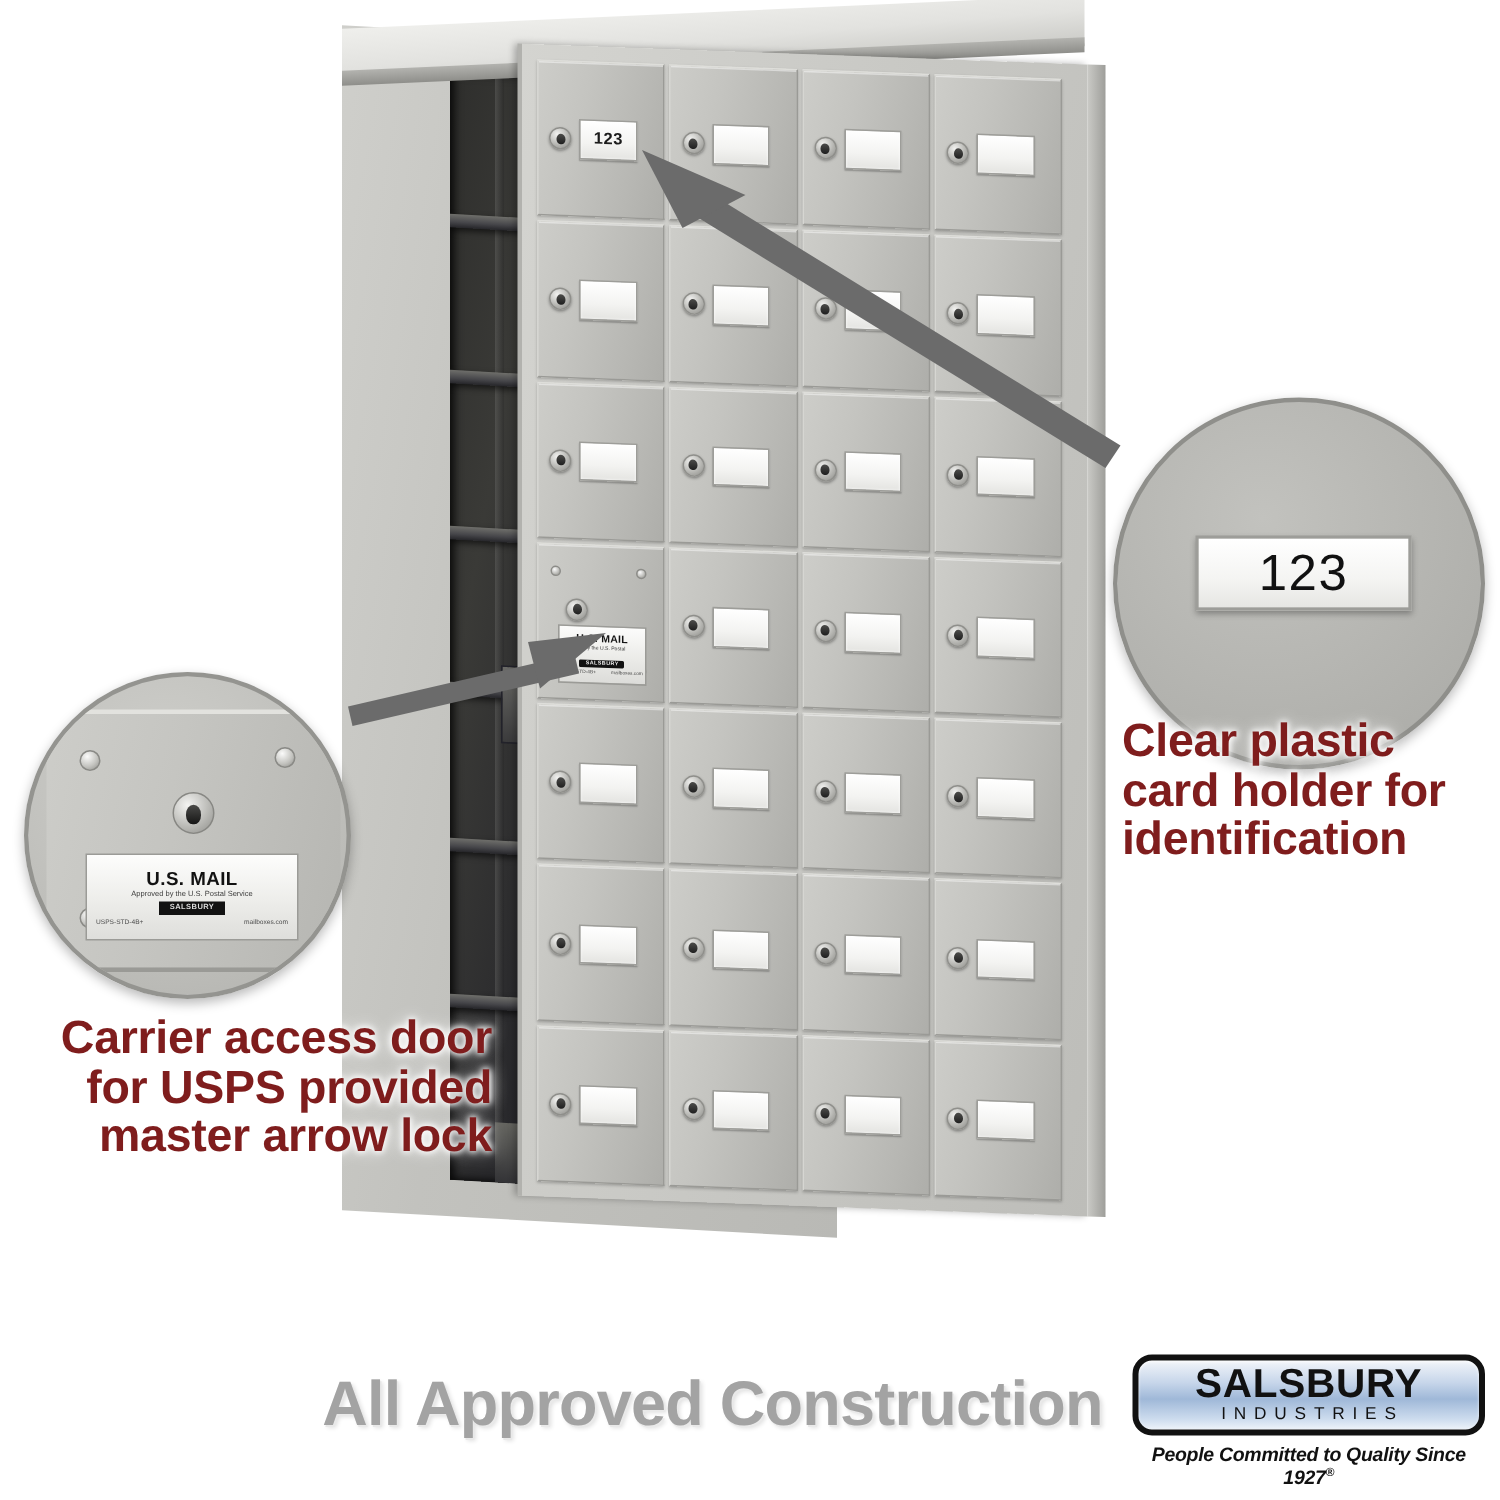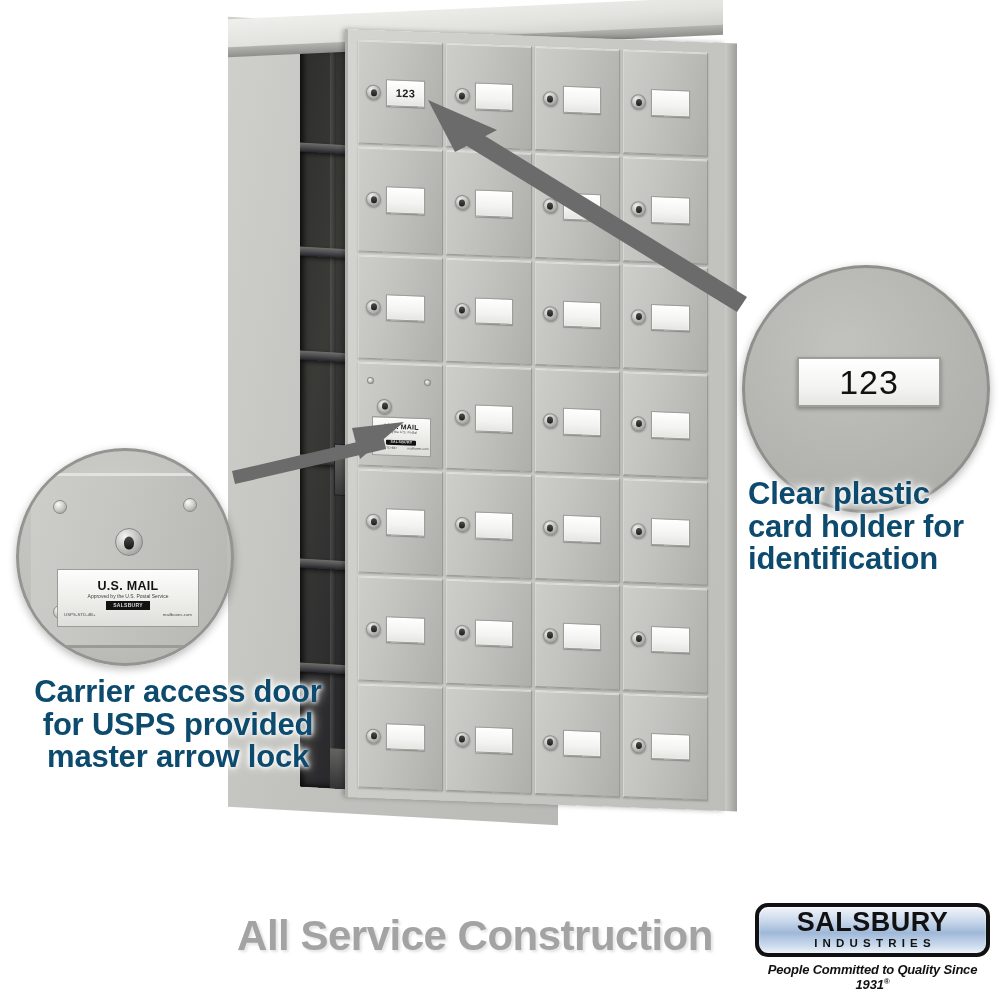--- a/index.html
+++ b/index.html
@@ -192,26 +192,26 @@
   .zoom-plate .zbadge { margin-top:2px; background:#121212; color:#ddd; font-size:5px; font-weight:700;
     padding:1px 7px; line-height:1.3; letter-spacing:.3px;}
   .zoom-plate .zrow { display:flex; justify-content:space-between; width:100%; margin-top:2px; padding:0 4px;}
   .zoom-plate .zsm { font-size:4.4px; color:#4d4d4d;}
 
   
   .arrow-svg { position:absolute; inset:0; width:1000px; height:1000px; pointer-events:none; }
 
   
   .callout-text {
-    position:absolute; font-weight:700; color:#0c4a6e;
+    position:absolute; font-weight:700; color:#7f1d1d;
     line-height:1.05; letter-spacing:-.2px;
     text-shadow:0 0 6px #fff, 0 0 12px #fff, 0 0 4px #fff;
   }
   #text-right { left:748px; top:478px; width:250px; font-size:31px; text-align:left; }
-  #text-left  { left:28px;  top:676px; width:300px; font-size:31px; text-align:center; }
+  #text-left  { left:28px;  top:676px; width:300px; font-size:31px; text-align:right; }
 
   .aluminum {
     position:absolute; left:190px; top:912px; width:570px;
     font-size:42px; font-weight:700; color:#a3a3a3; letter-spacing:-.5px;
     text-shadow:1px 1px 0 #e9e9e9, 2px 2px 3px rgba(0,0,0,.12);
     text-align:center;
   }
 
   
   .usps-logo { position:absolute; left:795px; top:806px; width:190px; text-align:center; }
@@ -228,21 +228,21 @@
 
   .salsbury { position:absolute; left:755px; top:903px; width:235px; }
   .sb-pill {
     width:100%; height:54px; border-radius:13px;
     background:linear-gradient(180deg,#f2f5fa 0%,#c7d6ea 32%,#9fb8d8 56%,#cddcee 85%,#eef3f9 100%);
     border:4px solid #111; position:relative;
     display:flex; flex-direction:column; align-items:center; justify-content:center;
     box-shadow:inset 0 1px 2px rgba(255,255,255,.8);
   }
   .sb-name { font-size:27px; font-weight:700; color:#111; letter-spacing:.5px; line-height:.95; }
-  .sb-sub  { font-size:11.5px; font-weight:700; color:#111; letter-spacing:5.2px; line-height:1; margin-top:2px; margin-left:5px;}
+  .sb-sub  { font-size:11.5px; font-weight:400; color:#111; letter-spacing:5.2px; line-height:1; margin-top:2px; margin-left:5px;}
   .sb-tag  { margin-top:5px; text-align:center; font-size:13px; font-style:italic; font-weight:700; color:#111; letter-spacing:-.2px;}
   .sb-tag sup { font-size:8px; }
 </style>
 </head>
 <body>
 
 <div id="stage">
 
   <div class="cabinet-wrap">
 
@@ -423,26 +423,26 @@
         <div class="zbadge">SALSBURY</div>
         <div class="zrow">
           <span class="zsm">USPS-STD-4B+</span>
           <span class="zsm">mailboxes.com</span>
         </div>
       </div>
     </div>
   </div>
   <div class="callout-text" id="text-left">Carrier access door for USPS provided master arrow lock</div>
 
-  <div class="aluminum">All Service Construction</div>
+  <div class="aluminum">All Approved Construction</div>
 
   <div class="usps-logo">
   </div>
 
   <div class="salsbury">
     <div class="sb-pill">
       <div class="sb-name">SALSBURY</div>
       <div class="sb-sub">INDUSTRIES</div>
     </div>
-    <div class="sb-tag"><span>People Committed to Quality Since 1931</span><sup>®</sup></div>
+    <div class="sb-tag"><span>People Committed to Quality Since 1927</span><sup>®</sup></div>
   </div>
 
 </div>
 
 </body></html>

